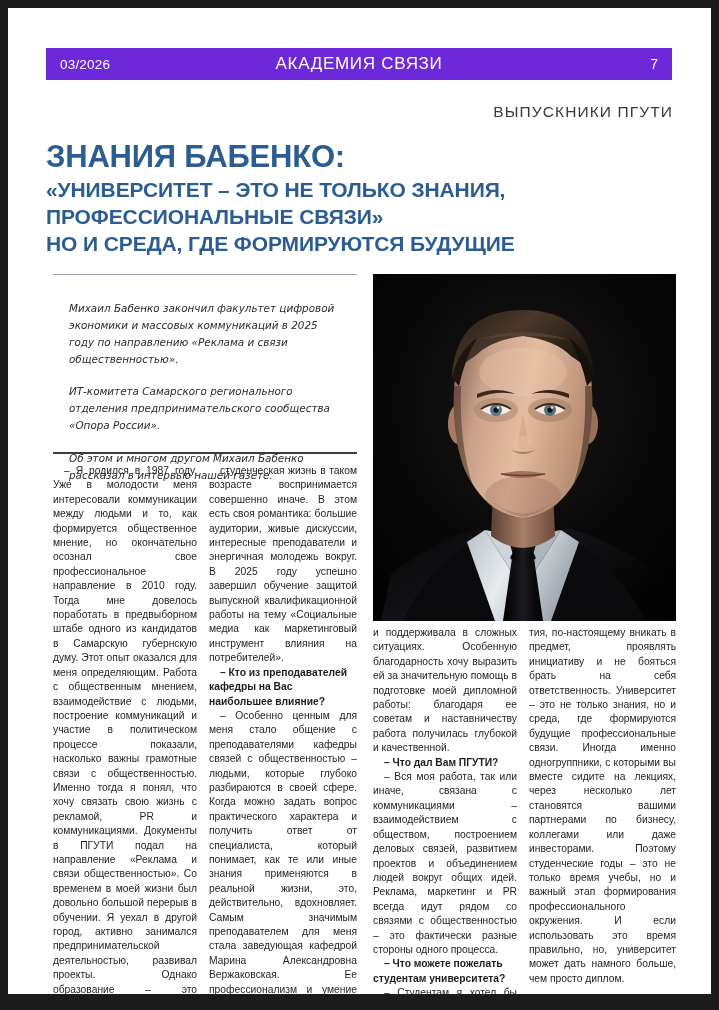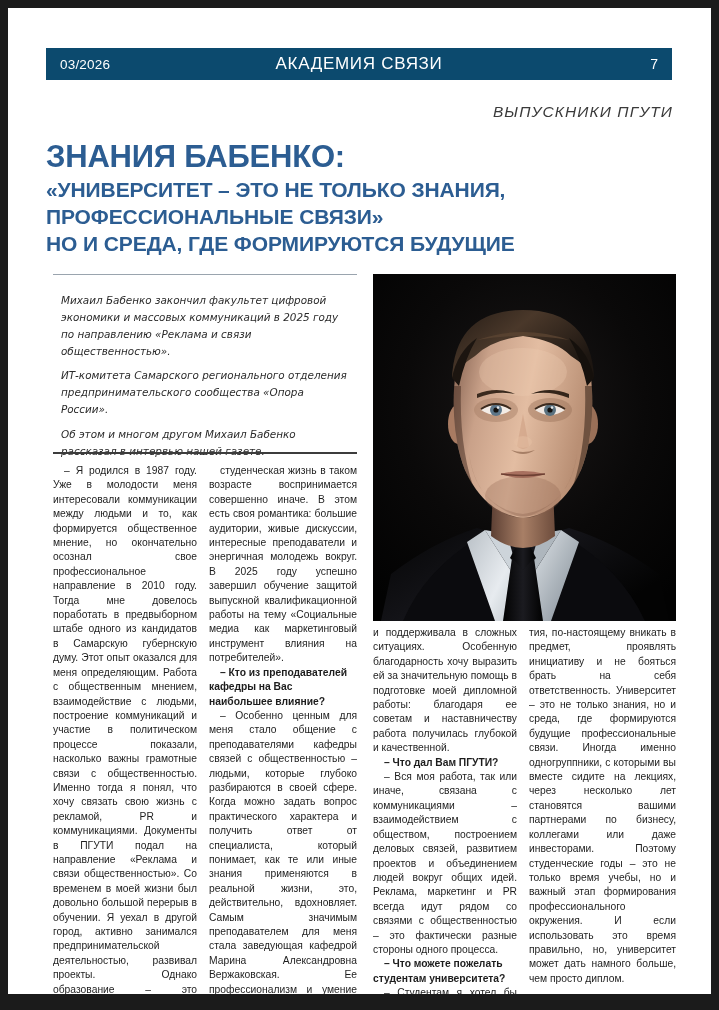--- a/index.html
+++ b/index.html
@@ -25,21 +25,21 @@
     overflow: hidden;
   }
 
   
   .header-bar {
     position: absolute;
     left: 38px;
     top: 40px;
     width: 626px;
     height: 32px;
-    background: #0c4a6e;
+    background: #6d28d9;
     color: #ffffff;
     display: flex;
     align-items: center;
     box-sizing: border-box;
     padding: 0 14px;
   }
   .header-issue {
     font-size: 13.5px;
     letter-spacing: 0.2px;
     white-space: nowrap;
@@ -61,21 +61,20 @@
   }
 
   
   .kicker {
     position: absolute;
     right: 38px;
     top: 95px;
     font-size: 15.5px;
     letter-spacing: 1.1px;
     color: #3a3a3a;
-    font-style: italic;
   }
 
   .headline-block {
     position: absolute;
     left: 38px;
     top: 132px;
     width: 600px;
   }
   .headline-name {
     font-size: 31px;
@@ -116,21 +115,21 @@
     position: absolute;
     left: 45px;
     top: 276px;
     width: 306px;
     font-family: "DejaVu Sans", sans-serif;
     font-style: italic;
     font-size: 10.4px;
     line-height: 1.62;
     color: #2a2a2a;
   }
-  .intro p { margin: 8px; }
+  .intro p { margin: 16px; }
 
   
   .photo {
     position: absolute;
     left: 365px;
     top: 266px;
     width: 303px;
     height: 347px;
     overflow: hidden;
     background: #050505;

